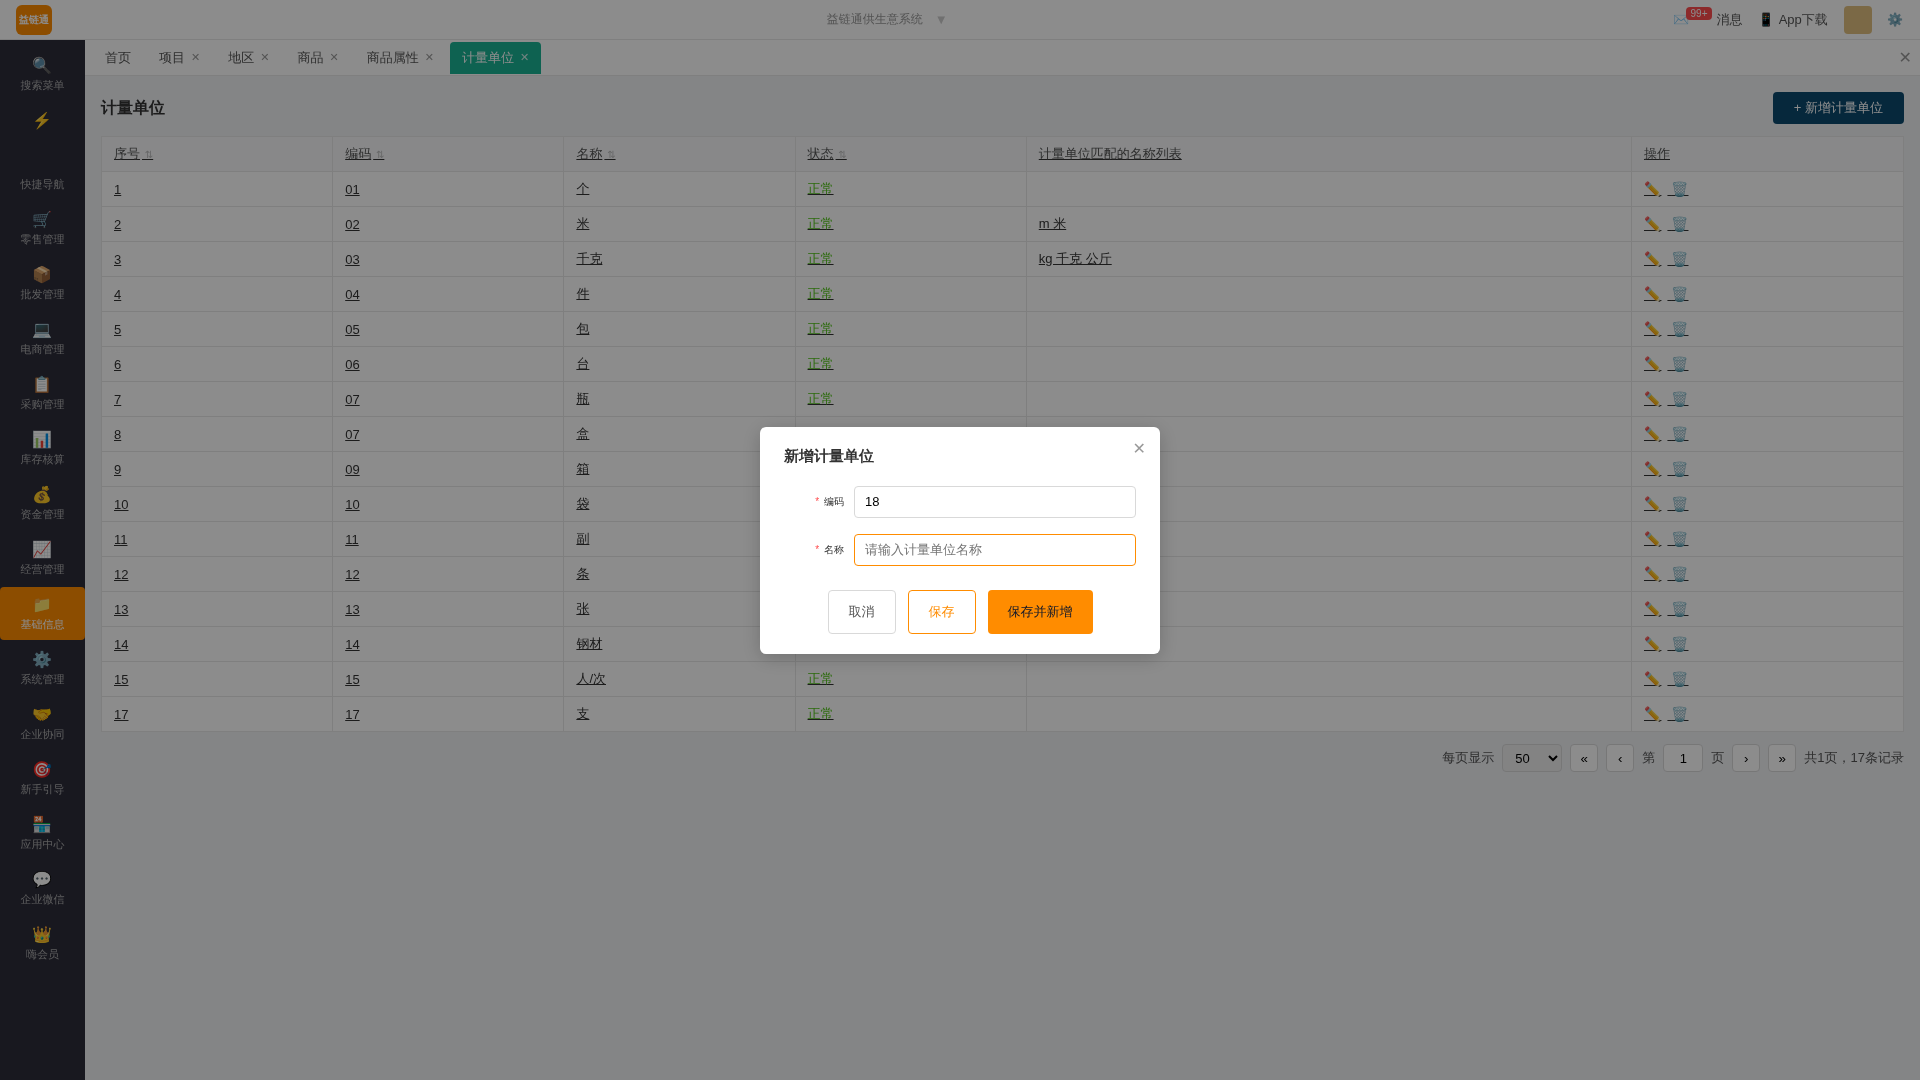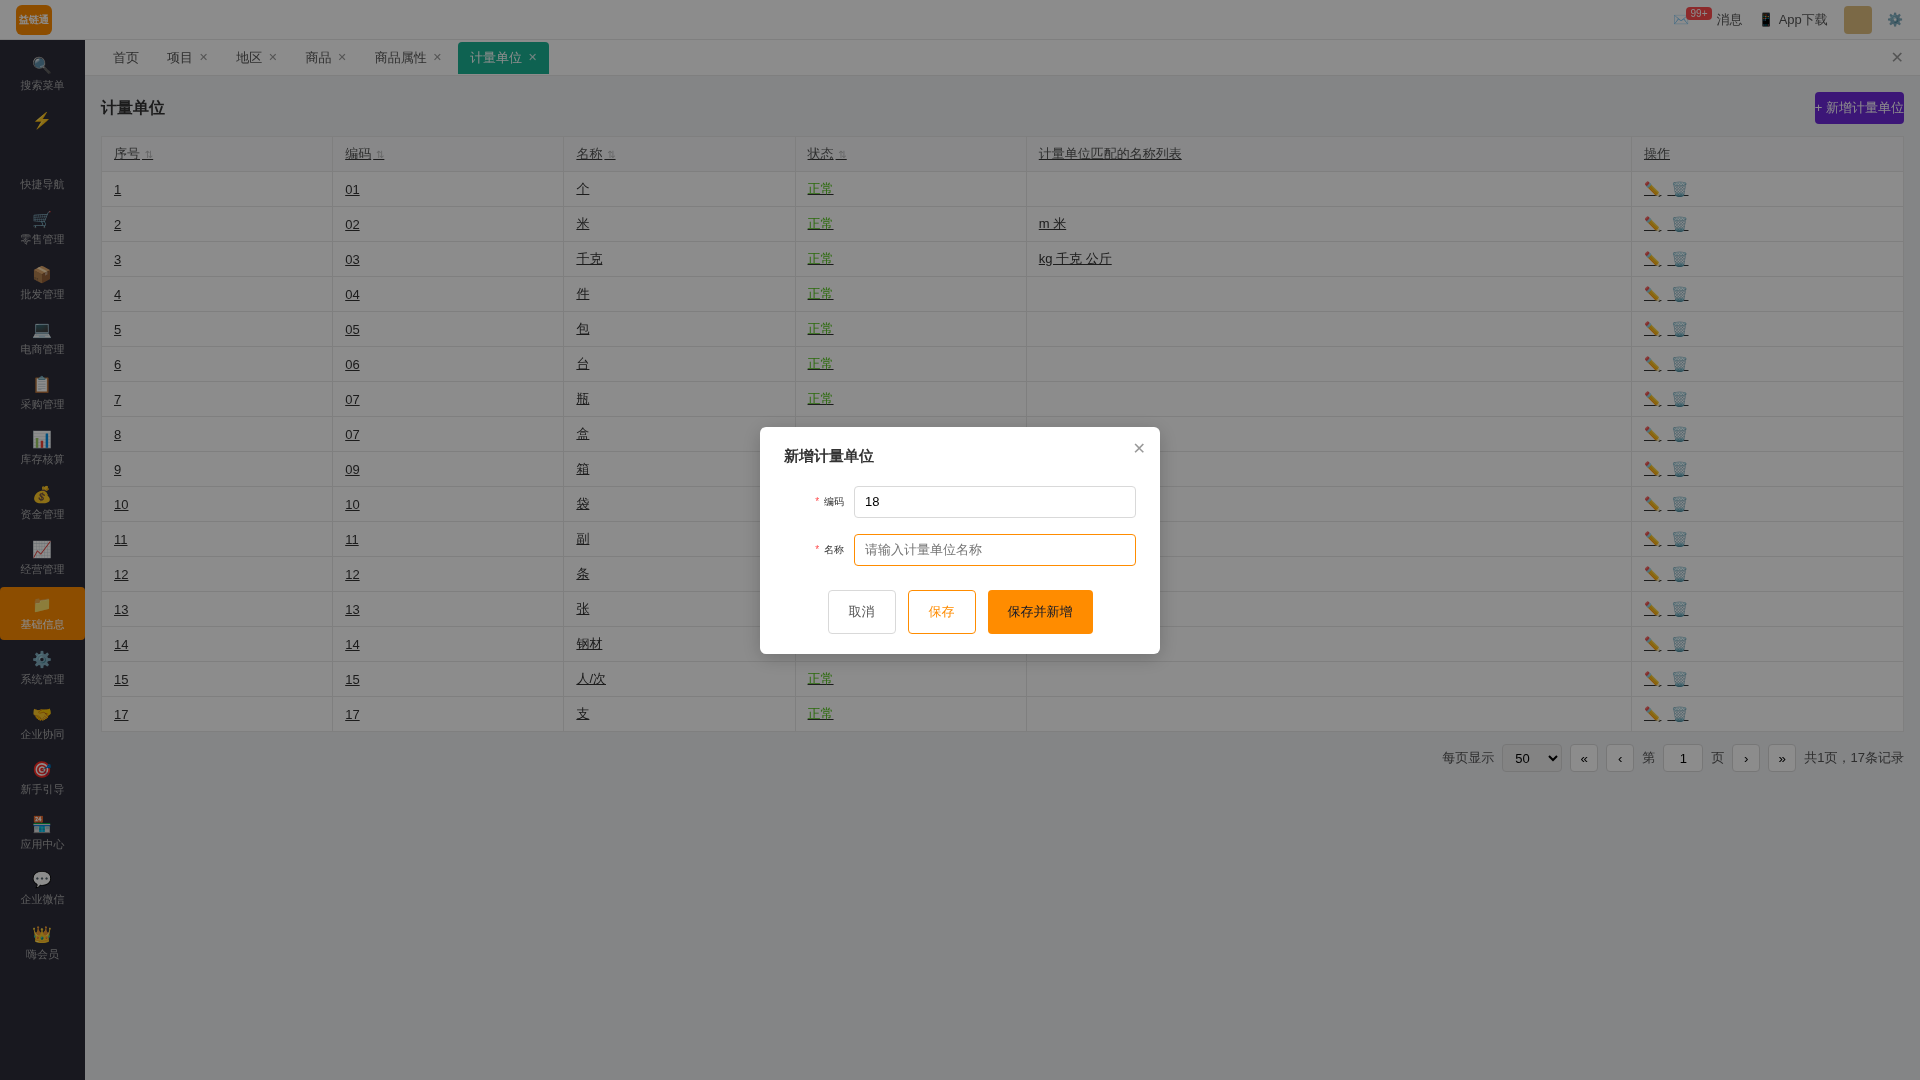--- a/index.html
+++ b/index.html
@@ -110,21 +110,21 @@
       overflow: hidden;
     }
 
     
     .tab-bar {
       display: flex;
       align-items: center;
       background: #fff;
       border-bottom: 1px solid #e8e8e8;
       height: 36px;
-      padding: 0 16px;
+      padding: 0 8px;
       gap: 4px;
       justify-content: space-between;
     }
     .tab {
       display: flex;
       align-items: center;
       gap: 4px;
       padding: 0 12px;
       height: 32px;
       cursor: pointer;
@@ -164,24 +164,24 @@
       align-items: center;
       justify-content: space-between;
       margin-bottom: 12px;
     }
     .page-title {
       font-size: 16px;
       font-weight: bold;
       color: #333;
     }
     .btn-add {
-      background: #6d28d9;
+      background: #0c4a6e;
       color: white;
       border: none;
-      padding: 7px 0;
+      padding: 7px 21px;
       border-radius: 4px;
       cursor: pointer;
       font-size: 13px;
     }
 
     
     .data-table {
       width: 100%;
       border-collapse: collapse;
       background: #fff;
@@ -349,20 +349,24 @@
     .sort-arrows { font-size: 10px; color: #bbb; margin-left: 2px; }
   </style>
 </head>
 <body>
 
 <div class="top-bar">
   <div class="logo-area">
     <div class="logo-box">
       <span>益链通</span>
     </div>
+  </div>
+  <div class="top-bar-center">
+    <span style="color:#999;font-size:12px;">益链通供生意系统</span>
+    <span style="color:#ccc;">▼</span>
   </div>
   <div class="top-bar-right">
     <div class="top-icon-btn" style="position:relative;">
       <span>✉️</span>
       <span class="top-badge">99+</span>
       <span>消息</span>
     </div>
     <div class="top-icon-btn">
       <span>📱</span>
       <span>App下载</span>

